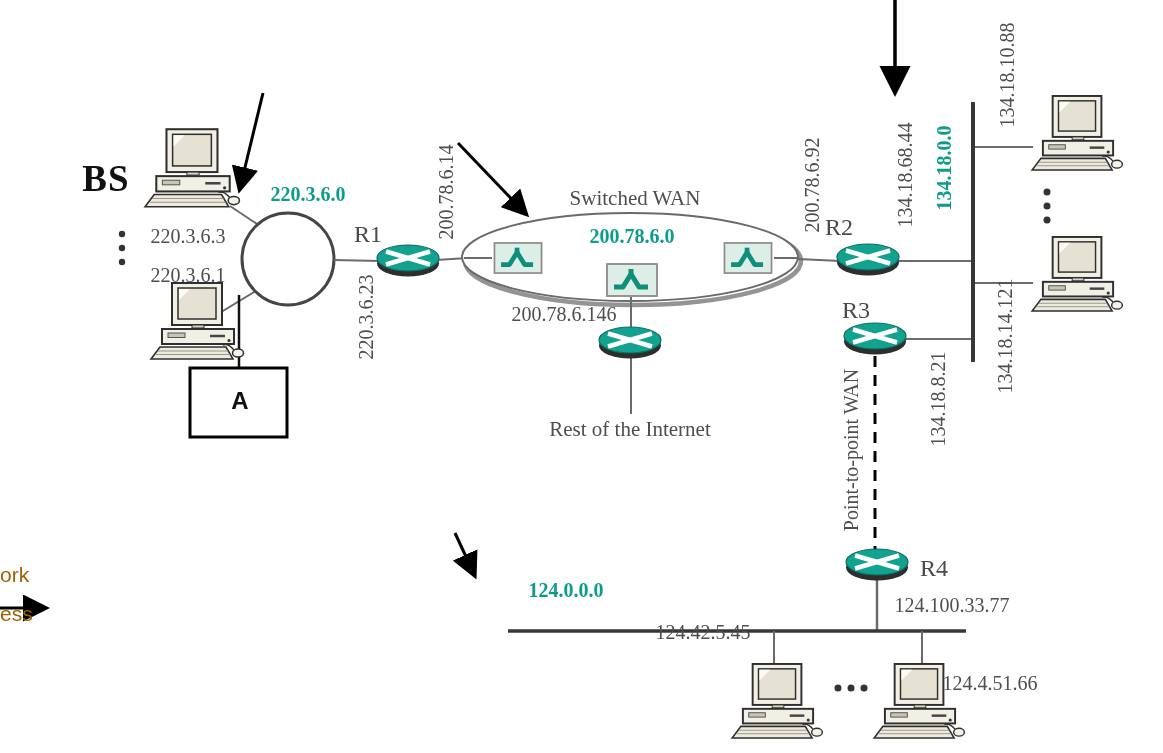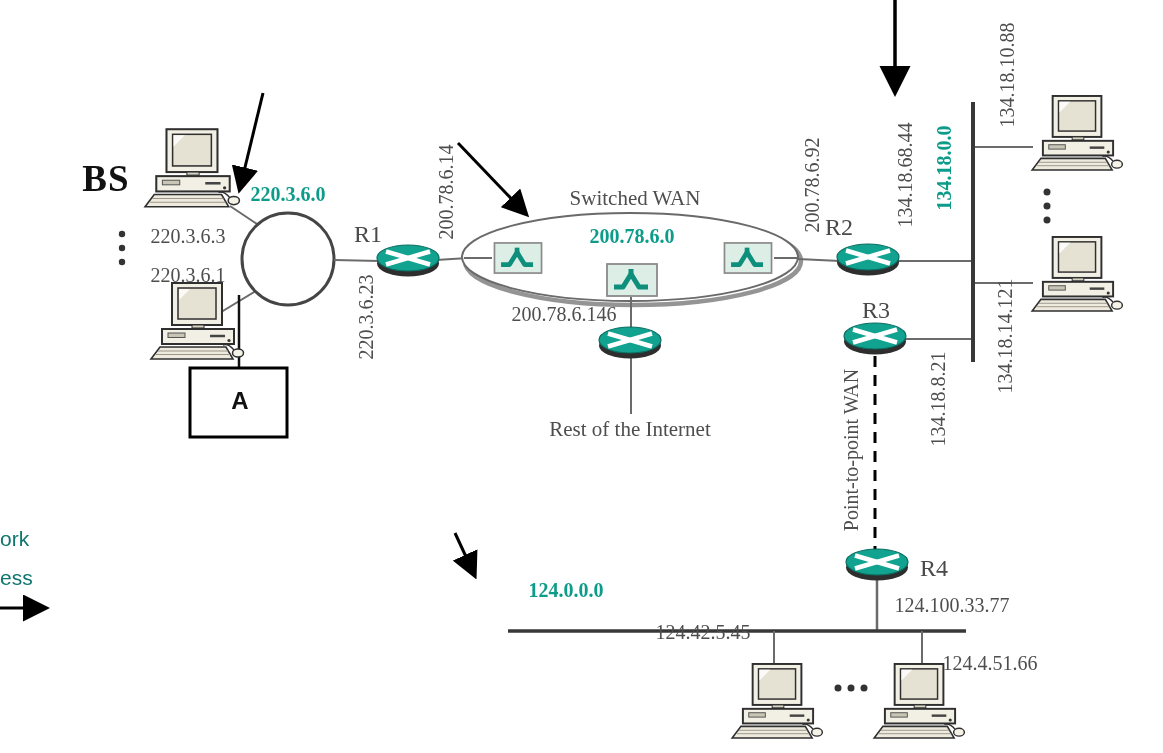--- a/index.html
+++ b/index.html
@@ -13,22 +13,23 @@
     font-family:"Liberation Serif",serif;font-size:20px;color:#4e4e4e;line-height:1;
   }
   .vert{transform:translate(-50%,-50%) rotate(-90deg);}
   .teal{color:var(--teal,#0d9c89);font-weight:bold;}
   .teal.vert{font-size:20px;}
   .bs{font-size:37px;font-weight:bold;color:#111;letter-spacing:1px;}
   .big{font-size:21px;}
   .rlabel{font-size:24px;color:#4a4a4a;}
   .abox{font-family:"Liberation Sans",sans-serif;font-size:24px;font-weight:bold;color:#111;}
   .note{
-    font-family:"Liberation Sans",sans-serif;font-size:21px;color:#0f766e;
+    font-family:"Liberation Sans",sans-serif;font-size:21px;color:#a16207;
     transform:translate(0,-50%);
+    margin-top:36px;
   }
 </style>
 </head>
 <body>
 
 <div id="stage">
 
   <svg id="baseSvg" width="1163" height="753" viewBox="0 0 1163 753">
     <defs>
       <marker id="ah" markerWidth="9" markerHeight="9" refX="7" refY="4.5" orient="auto">
@@ -130,45 +131,45 @@
     <use href="#router" x="841" y="546" width="72" height="40"></use>
 
     <use href="#wswitch" x="492" y="242" width="52" height="32"></use>
     <use href="#wswitch" x="606" y="263" width="52" height="34"></use>
     <use href="#wswitch" x="722" y="242" width="52" height="32"></use>
 
     <rect x="190" y="368" width="97" height="69" fill="#fff" stroke="#000" stroke-width="3"></rect>
   </svg>
 
   <div class="lbl bs" style="left:106px;top:178px">BS</div>
-  <div class="lbl teal" style="left:288px;top:194px">220.3.6.0</div>
+  <div class="lbl teal" style="left:308px;top:194px">220.3.6.0</div>
   <div class="lbl" style="left:188px;top:236px">220.3.6.3</div>
   <div class="lbl" style="left:188px;top:275px">220.3.6.1</div>
   <div class="lbl abox" style="left:240px;top:401px">A</div>
   <div class="lbl vert" style="left:366px;top:317px">220.3.6.23</div>
 
   <div class="lbl rlabel" style="left:368px;top:234px">R1</div>
   <div class="lbl rlabel" style="left:839px;top:227px">R2</div>
-  <div class="lbl rlabel" style="left:876px;top:310px">R3</div>
+  <div class="lbl rlabel" style="left:856px;top:310px">R3</div>
   <div class="lbl rlabel" style="left:934px;top:568px">R4</div>
 
   <div class="lbl vert" style="left:446px;top:192px">200.78.6.14</div>
   <div class="lbl big" style="left:635px;top:198px">Switched WAN</div>
   <div class="lbl teal" style="left:632px;top:236px">200.78.6.0</div>
   <div class="lbl" style="left:564px;top:314px">200.78.6.146</div>
   <div class="lbl big" style="left:630px;top:429px">Rest of the Internet</div>
   <div class="lbl vert" style="left:812px;top:185px">200.78.6.92</div>
 
   <div class="lbl vert" style="left:905px;top:175px">134.18.68.44</div>
   <div class="lbl vert teal" style="left:944px;top:168px">134.18.0.0</div>
   <div class="lbl vert" style="left:1007px;top:75px">134.18.10.88</div>
   <div class="lbl vert" style="left:1005px;top:336px">134.18.14.121</div>
   <div class="lbl vert" style="left:938px;top:399px">134.18.8.21</div>
   <div class="lbl vert" style="left:851px;top:450px">Point-to-point WAN</div>
 
   <div class="lbl teal" style="left:566px;top:590px">124.0.0.0</div>
   <div class="lbl" style="left:952px;top:605px">124.100.33.77</div>
   <div class="lbl" style="left:703px;top:632px">124.42.5.45</div>
-  <div class="lbl" style="left:990px;top:663px">124.4.51.66</div>
+  <div class="lbl" style="left:990px;top:683px">124.4.51.66</div>
 
   <div class="lbl note" style="left:0px;top:538px;transform:translate(0,-50%)">ork</div>
   <div class="lbl note" style="left:0px;top:577px;transform:translate(0,-50%)">ess</div>
 </div>
 
 </body></html>

